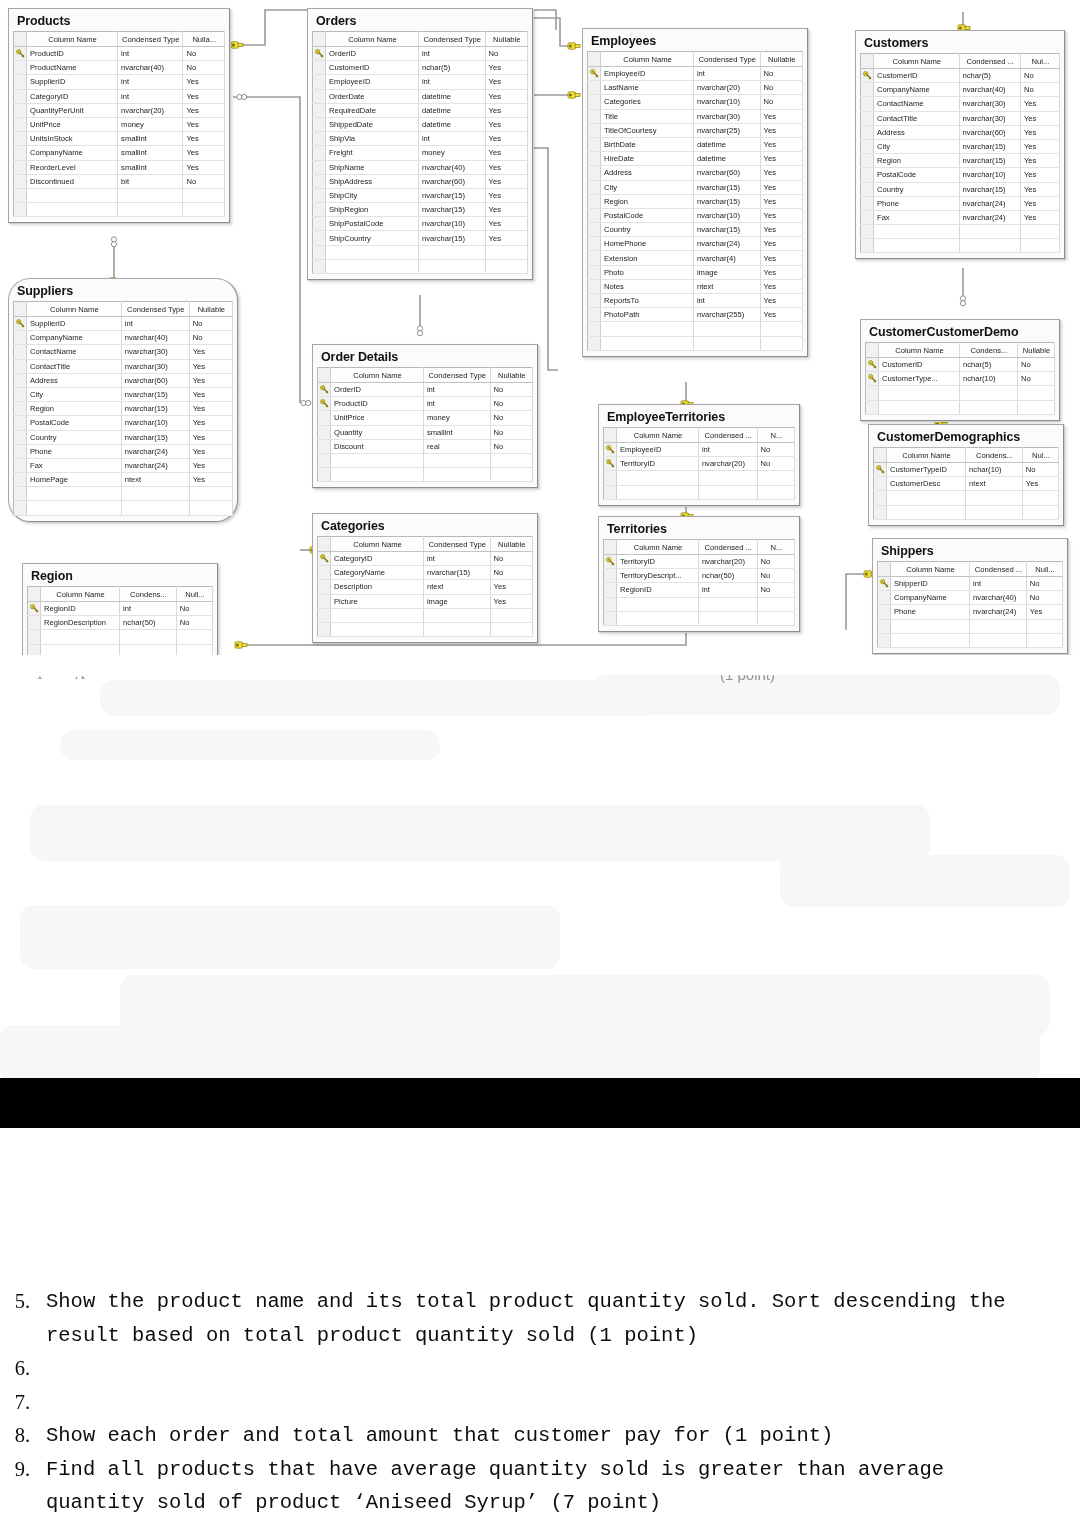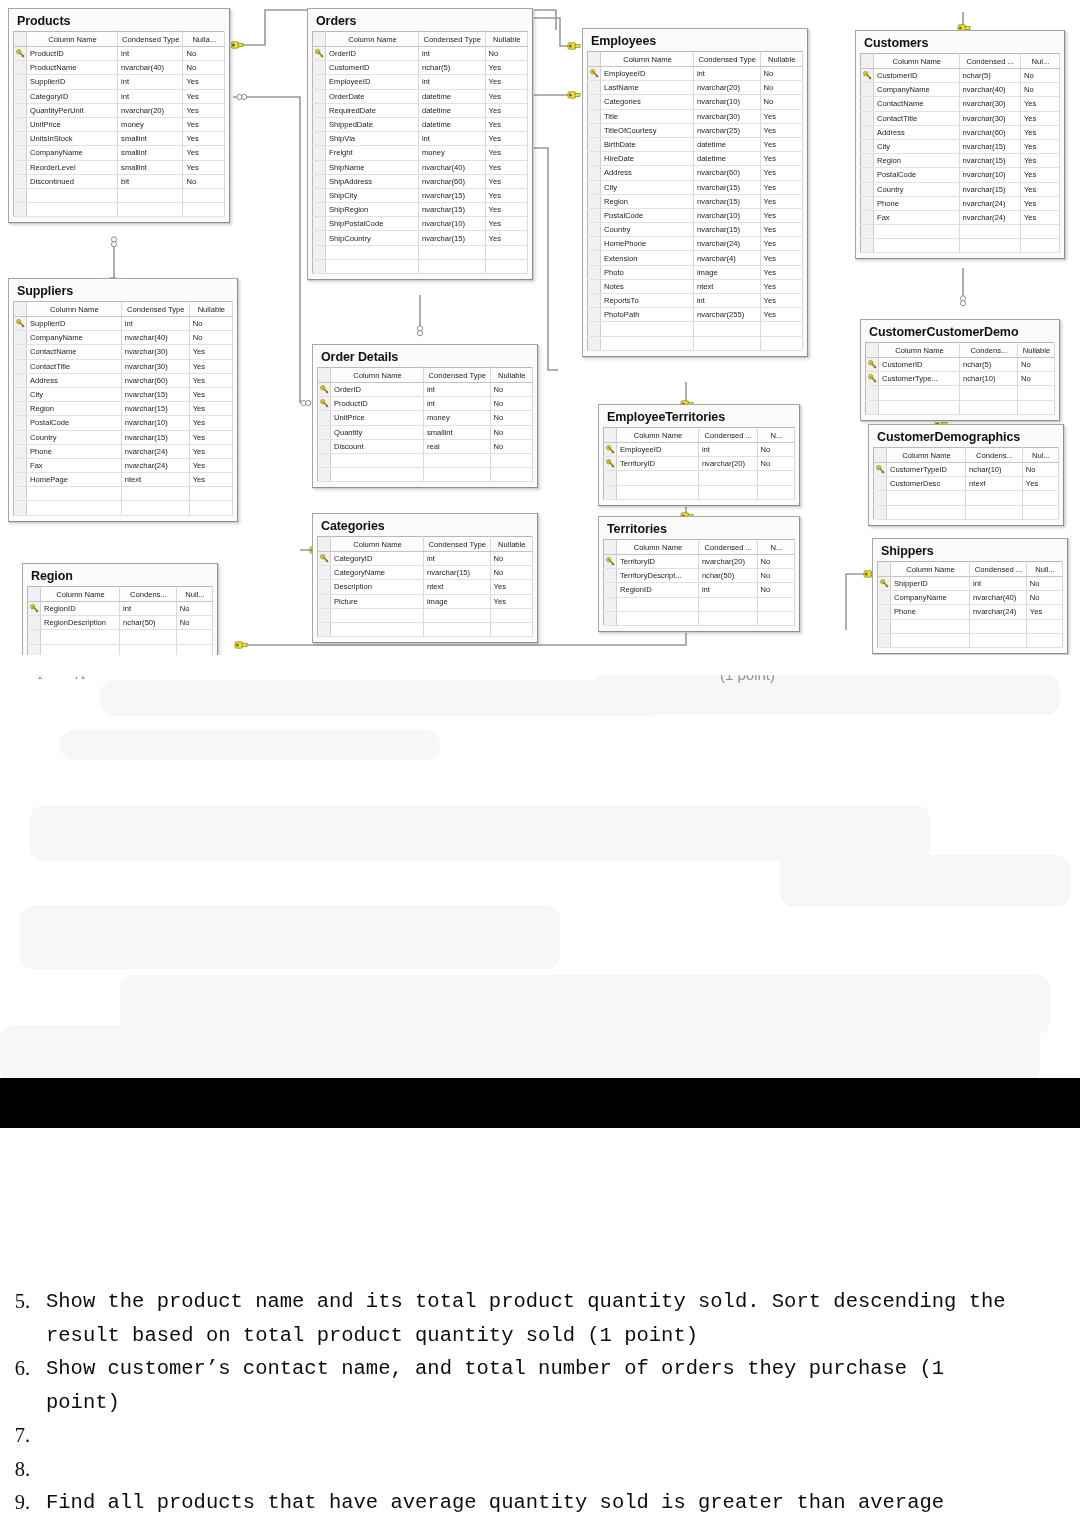--- a/index.html
+++ b/index.html
@@ -291,21 +291,21 @@
             </tr>
             <tr class="empty">
               <td class="key-cell"></td>
               <td></td>
               <td></td>
               <td></td>
             </tr>
           </tbody>
         </table>
       </div>
-    <div class="tbl" style="left:8px;  top:278px; width:230px;">
+    <div class="tbl" style="left:8px;  top:278px; width:230px;border-radius:22px;">
         <div class="tbl-title">Suppliers</div>
         <table class="grid">
           <thead>
             <tr>
               <th class="key-cell"></th>
               <th style="width: 46%;">Column Name</th>
               <th style="width: 33%;">Condensed Type</th>
               <th style="width: 21%;">Nullable</th>
             </tr>
           </thead>
@@ -1183,27 +1183,27 @@
 
   <div id="blackbar"></div>
 
   <ol id="questions">
       <li class="q-item">
         <span class="q-num">5.</span>
         <span class="q-text">Show the product name and its total product quantity sold. Sort descending the result based on total product quantity sold (1 point)</span>
       </li>
       <li class="q-item">
         <span class="q-num">6.</span>
-        <span class="q-text">Show customer’s contact name, and total number of orders they purchase (1 point)</span>
       </li>
       <li class="q-item">
         <span class="q-num">7.</span>
       </li>
       <li class="q-item">
         <span class="q-num">8.</span>
+        <span class="q-text">Show each order and total amount that customer pay for (1 point)</span>
       </li>
       <li class="q-item">
         <span class="q-num">9.</span>
         <span class="q-text">Find all products that have average quantity sold is greater than average quantity sold of product ‘Aniseed Syrup’ (7 point)</span>
       </li>
     </ol>
 
 </div>
 
 </body></html>

